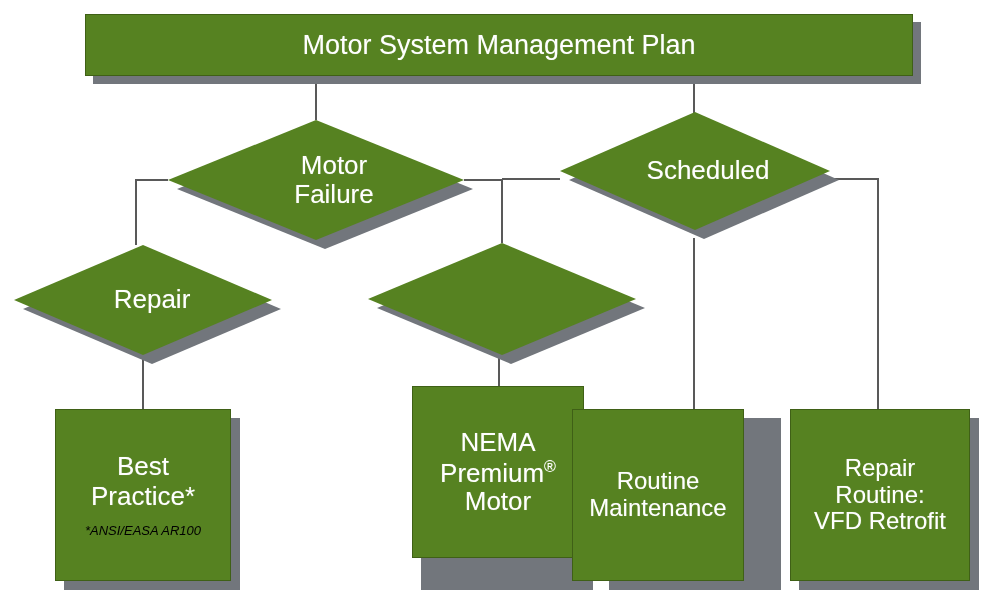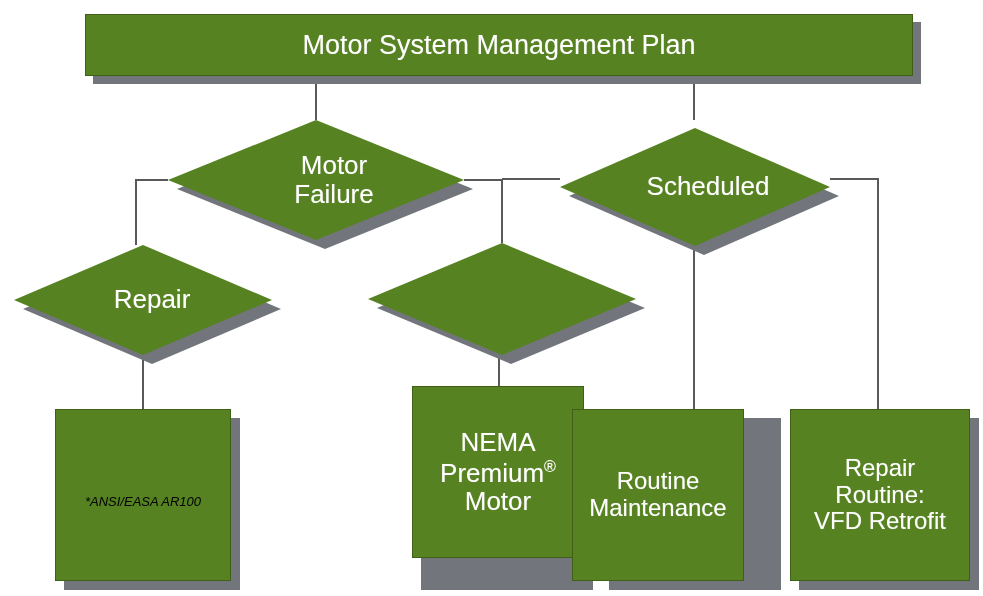--- a/index.html
+++ b/index.html
@@ -93,21 +93,21 @@
     position: absolute;
     left: 0;
     width: 100%;
     top: 50%;
     transform: translateY(-50%);
     font-size: 26px;
   }
 
   #dia-motor-failure { left: 168px; top: 120px; width: 296px; height: 120px; }
   #dia-motor-failure .dlabel { transform: translateY(-50%); padding-left: 36px; box-sizing: border-box; }
-  #dia-scheduled     { left: 560px; top: 128px; width: 270px; height: 118px; }
+  #dia-scheduled     { left: 560px; top: 112px; width: 270px; height: 118px; }
   #dia-scheduled .dlabel { padding-left: 26px; box-sizing: border-box; }
   #dia-repair        { left: 14px;  top: 245px; width: 258px; height: 110px; }
   #dia-repair .dlabel { padding-left: 18px; box-sizing: border-box; }
   #dia-replace       { left: 368px; top: 243px; width: 268px; height: 112px; }
   #dia-replace .dlabel { padding-left: 18px; box-sizing: border-box; }
 
   
   #box-best-practice { left: 55px;  top: 409px; width: 176px; height: 172px; }
   #box-nema          { left: 412px; top: 386px; width: 172px; height: 172px; }
   #box-routine       { left: 572px; top: 409px; width: 172px; height: 172px; }
@@ -201,20 +201,24 @@
       <div>Repair</div>
     </div>
   </div>
 
   <div class="diamond-node" id="dia-replace">
     <div class="dshadow"></div>
     <div class="dshape"></div>
   </div>
 
   <div class="rect-node" id="box-best-practice">
+    <div class="node-text">
+      <div>Best</div>
+      <div>Practice*</div>
+    </div>
     <div class="footnote">*ANSI/EASA AR100</div>
   </div>
 
   <div class="rect-node" id="box-nema">
     <div class="node-text">
       <div>NEMA</div>
       <div><span>Premium</span><span class="reg-mark">®</span></div>
       <div>Motor</div>
     </div>
   </div>

